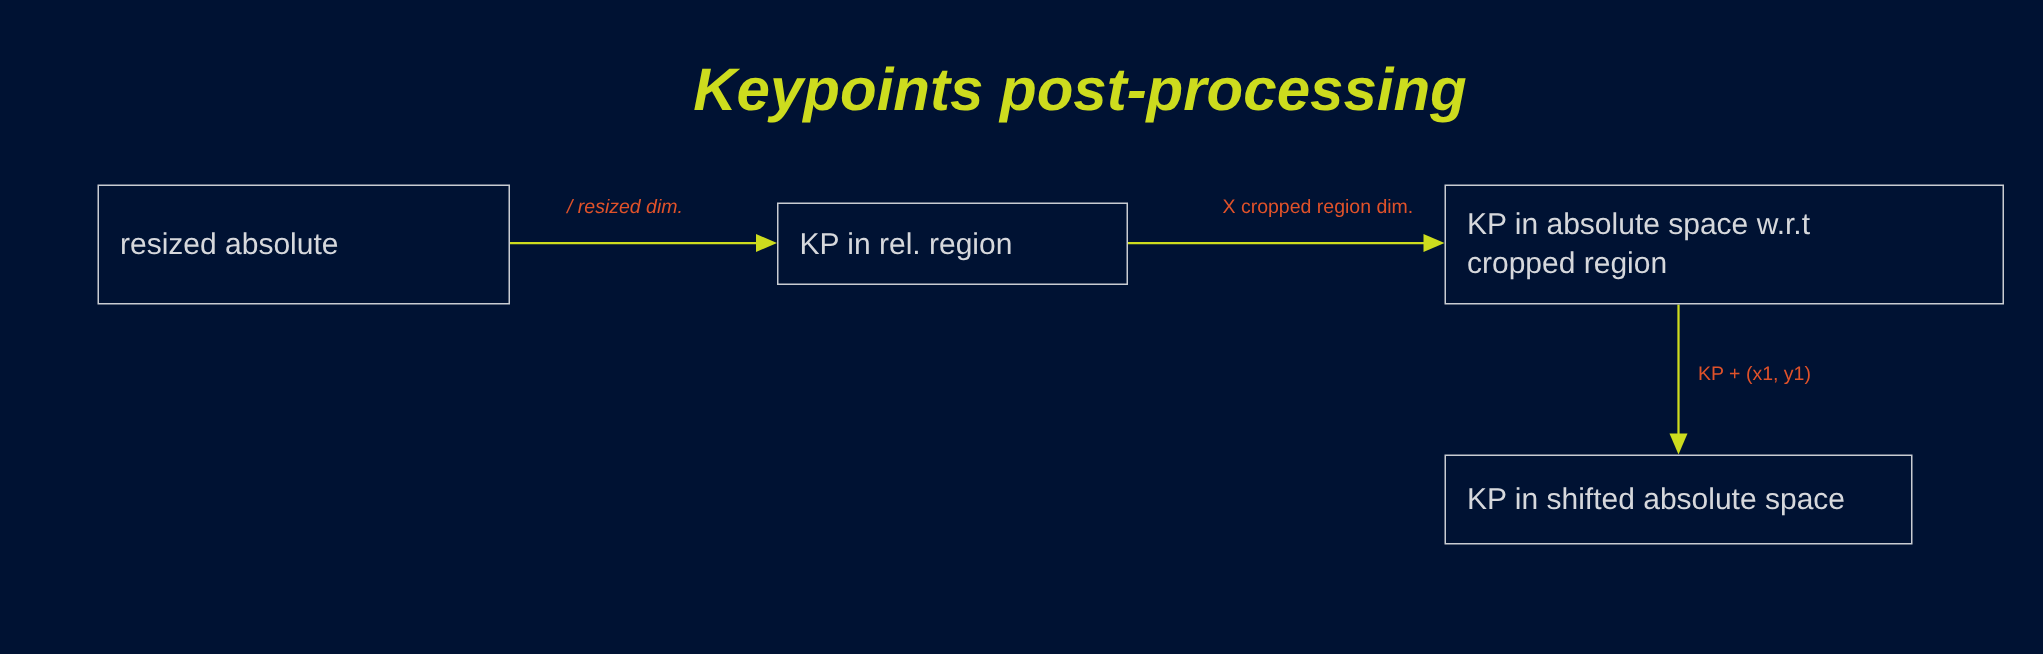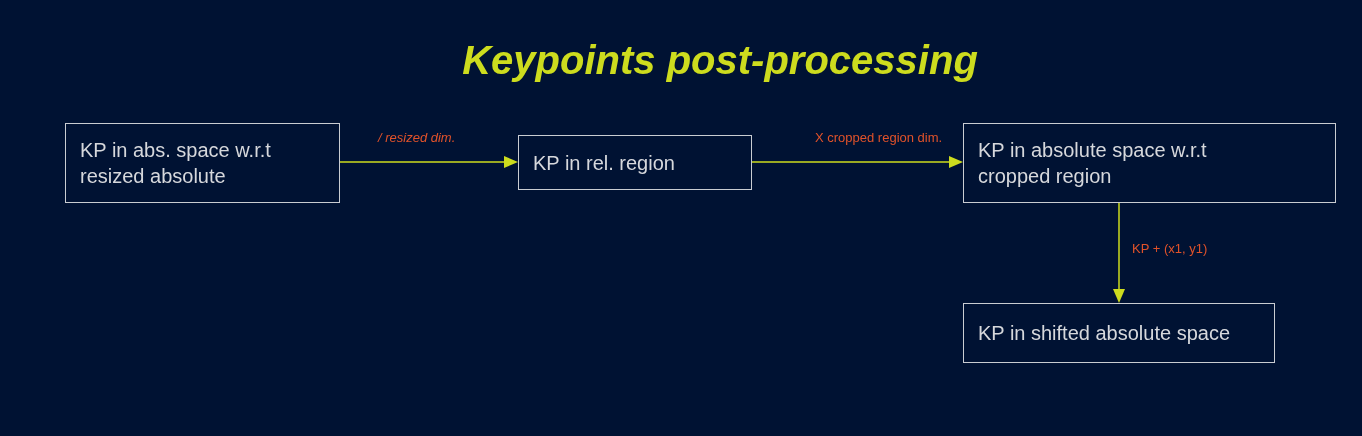--- a/index.html
+++ b/index.html
@@ -70,21 +70,20 @@
   </g>
 
   <g>
     <line x1="1119" y1="202" x2="1119" y2="291" stroke="#cddc1e" stroke-width="1.5"></line>
     <polygon points="1119,303 1113,289 1125,289" fill="#cddc1e"></polygon>
   </g>
 </svg>
 
 <div class="box" style="left:65px;top:123px;width:275px;height:80px;">
   <div>
-    <span>KP in abs. space w.r.t</span>
     <span>resized absolute</span>
   </div>
 </div>
 
 <div class="box" style="left:518px;top:135px;width:234px;height:55px;">
   <div>
     <span>KP in rel. region</span>
   </div>
 </div>
 

